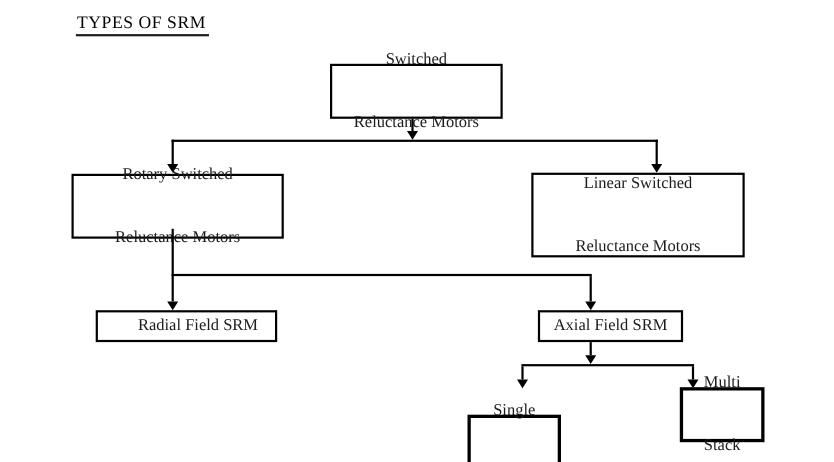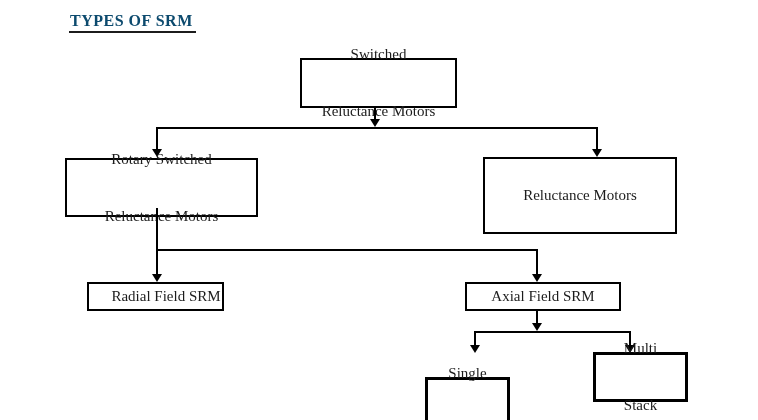--- a/index.html
+++ b/index.html
@@ -14,47 +14,47 @@
     background: #ffffff;
     font-family: "Liberation Serif", serif;
     color: #1c1c1c;
     overflow: hidden;
   }
   .title {
     position: absolute;
     left: 69px;
     top: 12px;
     font-size: 16px;
-    font-weight: bold;
+    font-weight: normal;
     letter-spacing: 0.5px;
-    color: #0c4a6e;
+    color: #000000;
     border-bottom: 2px solid #1c1c1c;
     padding: 0 3px 1px 1px;
   }
   .node {
     position: absolute;
     box-sizing: border-box;
     border: 2px solid #000000;
     background: #ffffff;
     display: flex;
     flex-direction: column;
     align-items: center;
     justify-content: center;
     text-align: center;
     font-size: 15px;
     line-height: 1.38;
     gap: 36px;
   }
   .node-root   { left: 300px; top:  58px; width: 157px; height: 50px; }
   .node-rotary { left:  65px; top: 158px; width: 193px; height: 59px; }
   .node-linear { left: 483px; top: 157px; width: 194px; height: 77px; }
-  .node-radial { left:  87px; top: 282px; width: 137px; height: 29px; padding-left: 21px; }
-  .node-axial  { left: 465px; top: 282px; width: 156px; height: 29px; }
+  .node-radial { left:  87px; top: 282px; width: 165px; height: 29px; padding-left: 21px; }
+  .node-axial  { left: 489px; top: 282px; width: 132px; height: 29px; }
   .node-single { left: 425px; top: 353px; width:  85px; height: 50px; border-width: 3px; margin-top: 24px; }
-  .node-multi  { left: 593px; top: 352px; width:  95px; height: 50px; border-width: 3px; }
+  .node-multi  { left: 618px; top: 352px; width:  77px; height: 50px; border-width: 3px; }
 
   .vline, .hline {
     position: absolute;
     background: #000000;
   }
   .vline { width: 2px; }
   .hline { height: 2px; }
   .arrow-down {
     position: absolute;
     width: 0;
@@ -107,20 +107,21 @@
   <div class="vline c-a-left"></div>
   <div class="arrow-down c-a-arrowL"></div>
   <div class="vline c-a-right"></div>
   <div class="arrow-down c-a-arrowR"></div>
 
   <div class="node node-rotary">
     <span>Rotary Switched</span>
     <span>Reluctance Motors</span>
   </div>
   <div class="node node-linear">
+    <span>Linear Switched</span>
     <span>Reluctance Motors</span>
   </div>
 
   <div class="vline c-b-stem"></div>
   <div class="arrow-down c-b-arrowL"></div>
   <div class="hline c-b-bar"></div>
   <div class="vline c-b-right"></div>
   <div class="arrow-down c-b-arrowR"></div>
 
   <div class="node node-radial">

